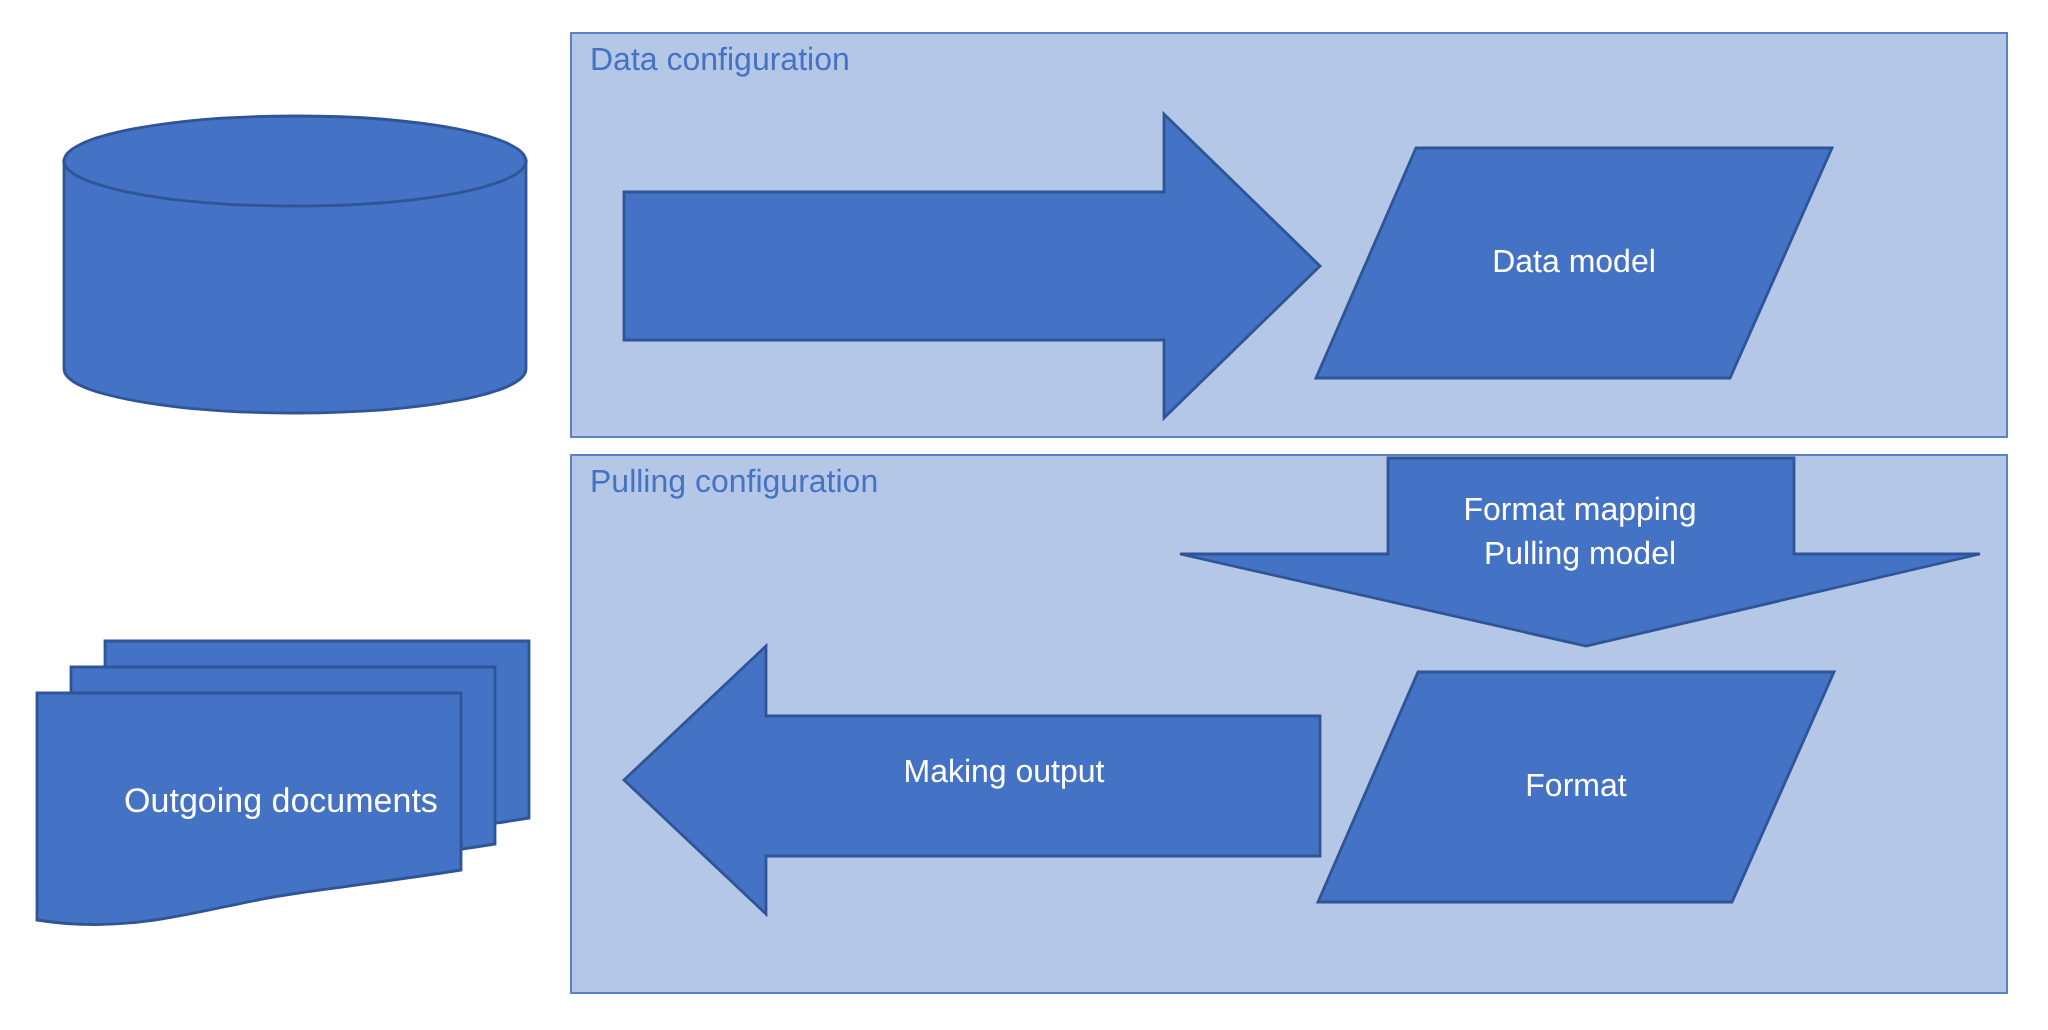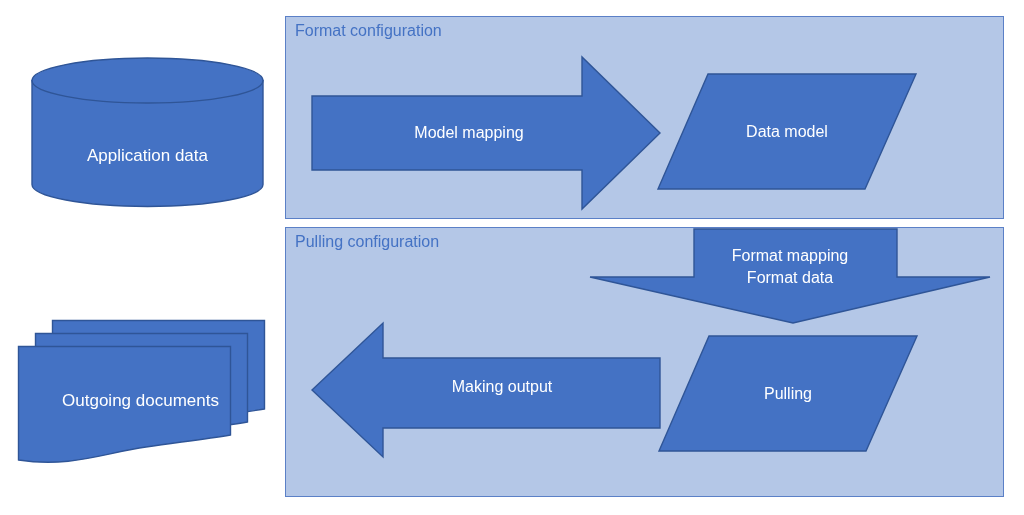--- a/index.html
+++ b/index.html
@@ -51,66 +51,64 @@
     font-size:16px;
     line-height:22px;
   }
 </style>
 </head>
 <body>
 
 <div class="canvas">
 
   <div class="panel" style="left:285px;top:16px;width:719px;height:203px;">
-    <div class="panel-title">Format configuration</div>
+    <div class="panel-title">Data configuration</div>
   </div>
 
   <div class="panel" style="left:285px;top:227px;width:719px;height:270px;">
     <div class="panel-title">Pulling configuration</div>
   </div>
 
   <div class="shape" style="left:31px;top:57px;width:233px;height:151px;">
     <svg class="shape-svg" width="233" height="151" viewBox="0 0 233 151">
       <path d="M1,23.5 L1,127.5 A115.5,22 0 0 0 232,127.5 L232,23.5 Z"></path>
       <ellipse cx="116.5" cy="23.5" rx="115.5" ry="22.5"></ellipse>
     </svg>
-    <div class="shape-label" style="left:0;top:46px;width:233px;height:105px;font-size:17px;">Application data</div>
   </div>
 
   <div class="shape" style="left:312px;top:57px;width:348px;height:152px;">
     <svg class="shape-svg" width="348" height="152" viewBox="0 0 348 152">
       <polygon points="0,39 270,39 270,0 348,76 270,152 270,113 0,113"></polygon>
     </svg>
     <div class="shape-label" style="left:0;top:0;width:314px;height:152px;">
-      <span>Model mapping</span>
     </div>
   </div>
 
   <div class="shape" style="left:657px;top:73px;width:260px;height:108px;">
     <svg class="shape-svg" width="260" height="117" viewBox="0 0 260 117">
       <polygon points="51,1 259,1 208,116 1,116"></polygon>
     </svg>
     <div class="shape-label" style="left:0;top:0;width:260px;height:117px;">Data model</div>
   </div>
 
   <div class="shape" style="left:590px;top:229px;width:400px;height:94px;">
     <svg class="shape-svg" width="400" height="94" viewBox="0 0 400 94">
       <polygon points="104,0 307,0 307,48 400,48 203,94 0,48 104,48"></polygon>
     </svg>
     <div class="shape-label" style="left:0;top:0;width:400px;height:94px;padding-bottom:18px;">
       <span>Format mapping</span>
-      <span>Format data</span>
+      <span>Pulling model</span>
     </div>
   </div>
 
   <div class="shape" style="left:658px;top:335px;width:260px;height:117px;">
     <svg class="shape-svg" width="260" height="117" viewBox="0 0 260 117">
       <polygon points="51,1 259,1 208,116 1,116"></polygon>
     </svg>
-    <div class="shape-label" style="left:0;top:0;width:260px;height:117px;">Pulling</div>
+    <div class="shape-label" style="left:0;top:0;width:260px;height:117px;">Format</div>
   </div>
 
   <div class="shape" style="left:312px;top:323px;width:348px;height:134px;">
     <svg class="shape-svg" width="348" height="134" viewBox="0 0 348 134">
       <polygon points="0,67 71,0 71,35 348,35 348,105 71,105 71,134"></polygon>
     </svg>
     <div class="shape-label" style="left:50px;top:35px;width:280px;height:58px;">Making output</div>
   </div>
 
   <div class="shape" style="left:0;top:0;width:0;height:0;">

